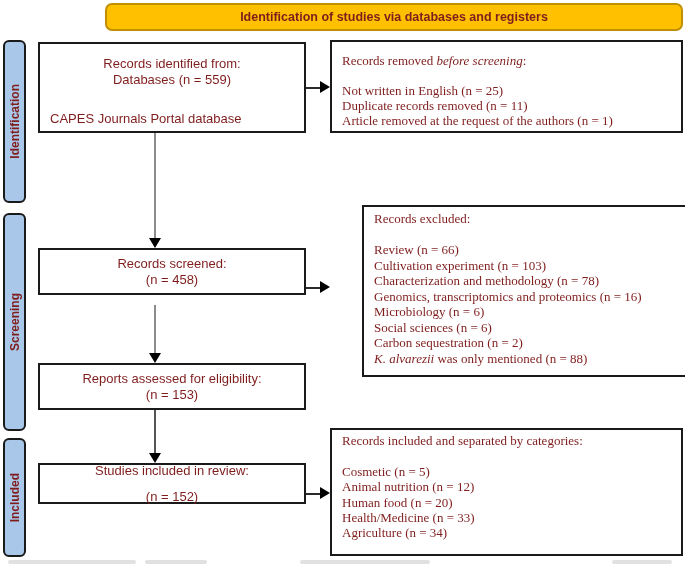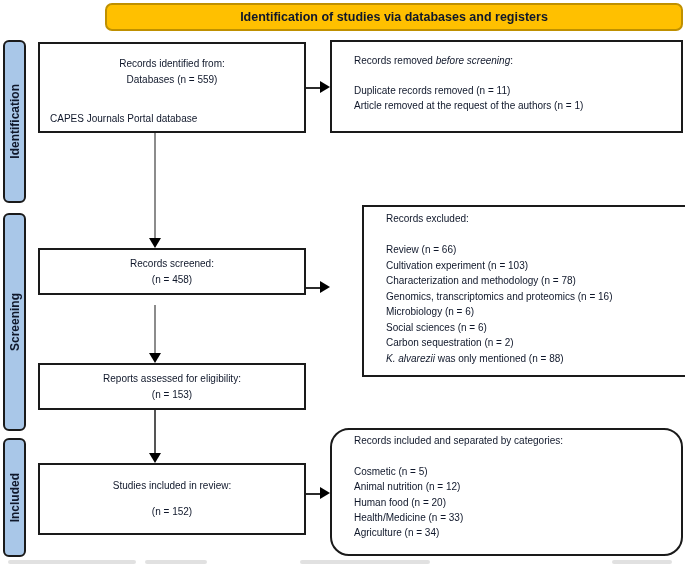--- a/index.html
+++ b/index.html
@@ -1,21 +1,21 @@
 <!DOCTYPE html>
 <html><head>
 <meta charset="utf-8">
 <style>
   html,body{margin:0;padding:0;background:#ffffff;}
   #canvas{
     position:relative;
     width:685px;height:566px;
     background:#ffffff;
     font-family:"Liberation Sans","DejaVu Sans",sans-serif;
-    color:#0f172a;
+    color:#7f1d1d;
     overflow:hidden;
   }
   
   .banner{
     position:absolute;left:105px;top:3px;width:578px;height:28px;
     background:#FFC000;border:2px solid #BF9000;border-radius:7px;
     display:flex;align-items:center;justify-content:center;
     font-weight:bold;font-size:12.5px;box-sizing:border-box;
   }
   
@@ -28,37 +28,37 @@
   .stage span{
     writing-mode:vertical-rl;transform:rotate(180deg);
     font-weight:bold;font-size:12px;white-space:nowrap;
   }
   #stage-identification{top:40px;height:163px;}
   #stage-screening{top:213px;height:218px;}
   #stage-included{top:438px;height:119px;}
   
   .box{
     position:absolute;background:#ffffff;border:2px solid #1a1a1a;
-    box-sizing:border-box;font-size:10px;
+    box-sizing:border-box;font-size:13px;
   }
   .box.center{
     display:flex;flex-direction:column;align-items:center;justify-content:center;
     text-align:center;line-height:16px;
   }
   #box-identified{left:38px;top:42px;width:268px;height:91px;justify-content:flex-start;padding-top:12px;}
   #box-identified .footnote{
     position:absolute;left:10px;bottom:5px;text-align:left;line-height:14px;
   }
   #box-screened{left:38px;top:248px;width:268px;height:47px;}
   #box-assessed{left:38px;top:363px;width:268px;height:47px;}
-  #box-included{left:38px;top:463px;width:268px;height:72px;gap:10px;}
-  .box.list{padding:4px 22px;line-height:15.5px;}
+  #box-included{left:38px;top:463px;width:268px;height:41px;gap:10px;}
+  .box.list{padding:4px 10px;line-height:15.5px;font-family:Liberation Serif, serif;}
   #box-removed{left:330px;top:40px;width:353px;height:93px;padding-top:11px;line-height:15px;}
   #box-excluded{left:330px;top:205px;width:353px;height:172px;margin-left:32px;}
-  #box-categories{left:330px;top:428px;width:353px;height:128px;padding-top:3px;line-height:15.4px;border-radius:19px;}
+  #box-categories{left:330px;top:428px;width:353px;height:128px;padding-top:3px;line-height:15.4px;}
   .line{white-space:nowrap;}
   .blank{height:15px;}
   #box-excluded .blank{height:15.5px;}
   #box-categories .blank{height:15.4px;}
   
   .hline{position:absolute;height:2px;background:#2b2b2b;}
   .vline{position:absolute;width:2px;background:#8c8c8c;}
   .head-right{
     position:absolute;width:0;height:0;
     border-top:6px solid transparent;border-bottom:6px solid transparent;
@@ -93,20 +93,21 @@
 
   <div class="box center" id="box-identified">
     <div class="line">Records identified from:</div>
     <div class="line">Databases (n = 559)</div>
     <div class="footnote">CAPES Journals Portal database</div>
   </div>
 
   <div class="box list" id="box-removed">
     <div class="line"><span>Records removed </span><i>before screening</i><span>:</span></div>
     <div class="blank"></div>
+    <div class="line">Not written in English (n = 25)</div>
     <div class="line">Duplicate records removed (n = 11)</div>
     <div class="line">Article removed at the request of the authors (n = 1)</div>
   </div>
 
   <div class="box center" id="box-screened">
     <div class="line">Records screened:</div>
     <div class="line">(n = 458)</div>
   </div>
 
   <div class="box list" id="box-excluded">

